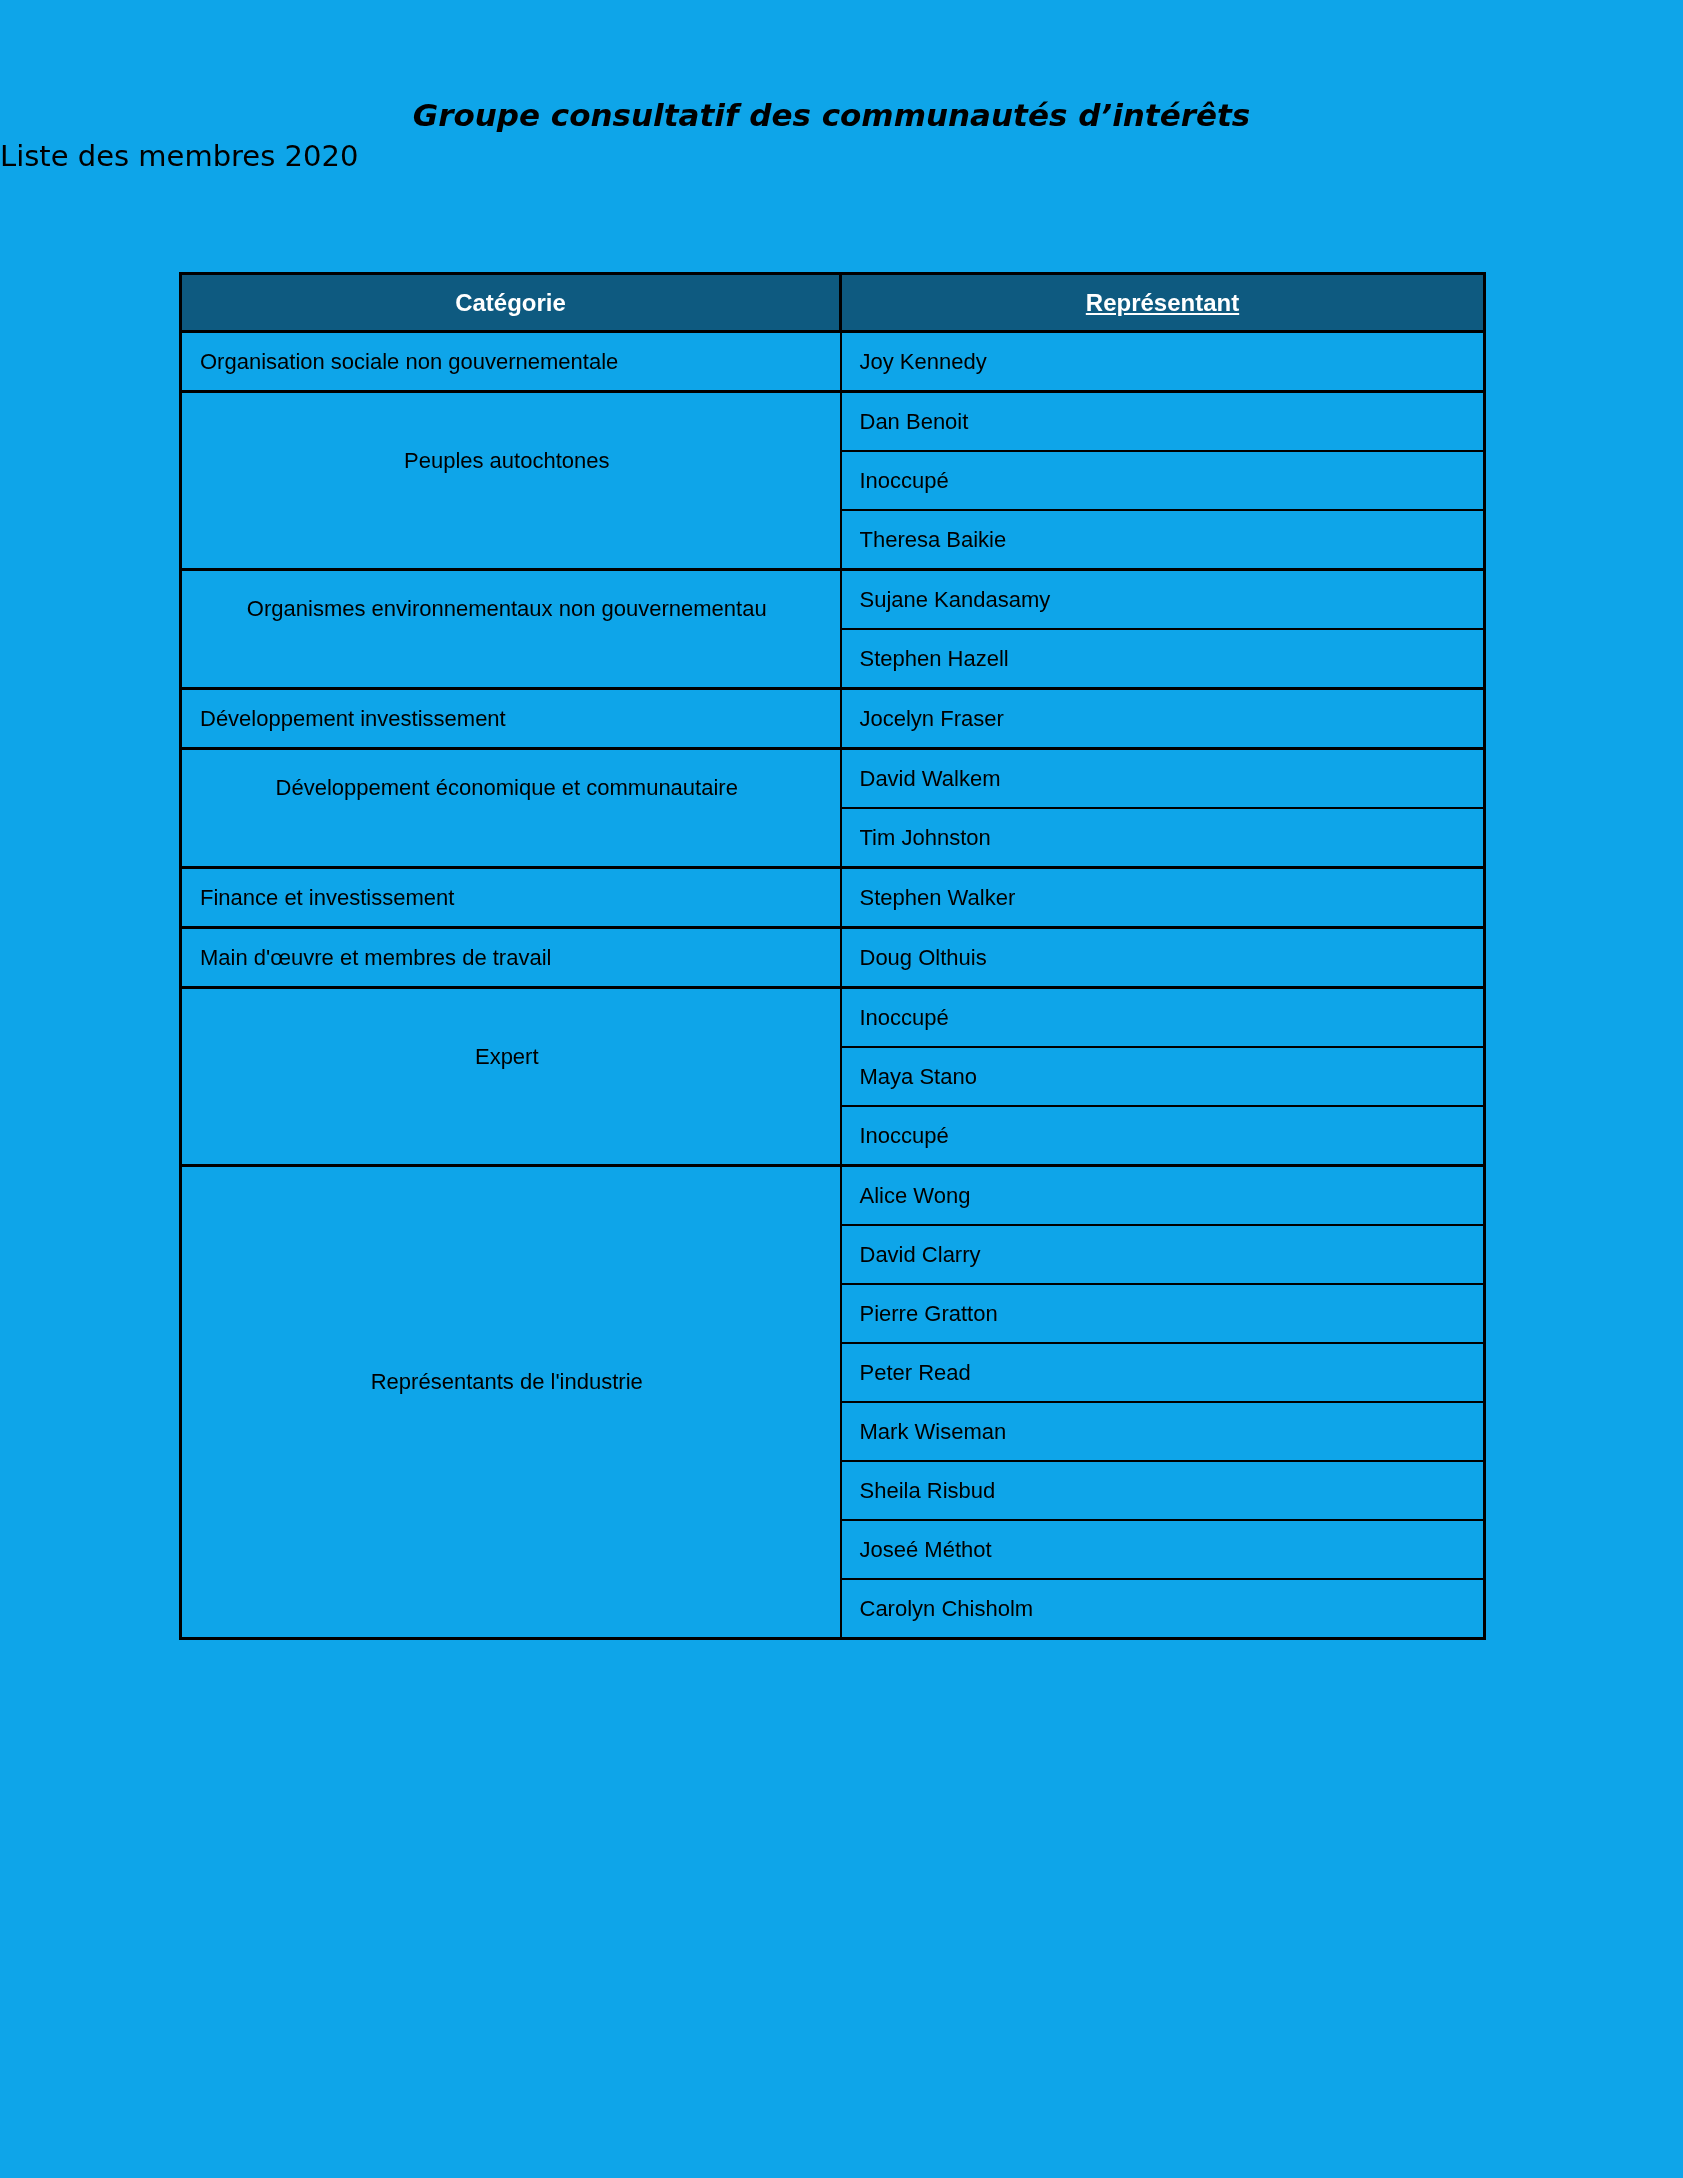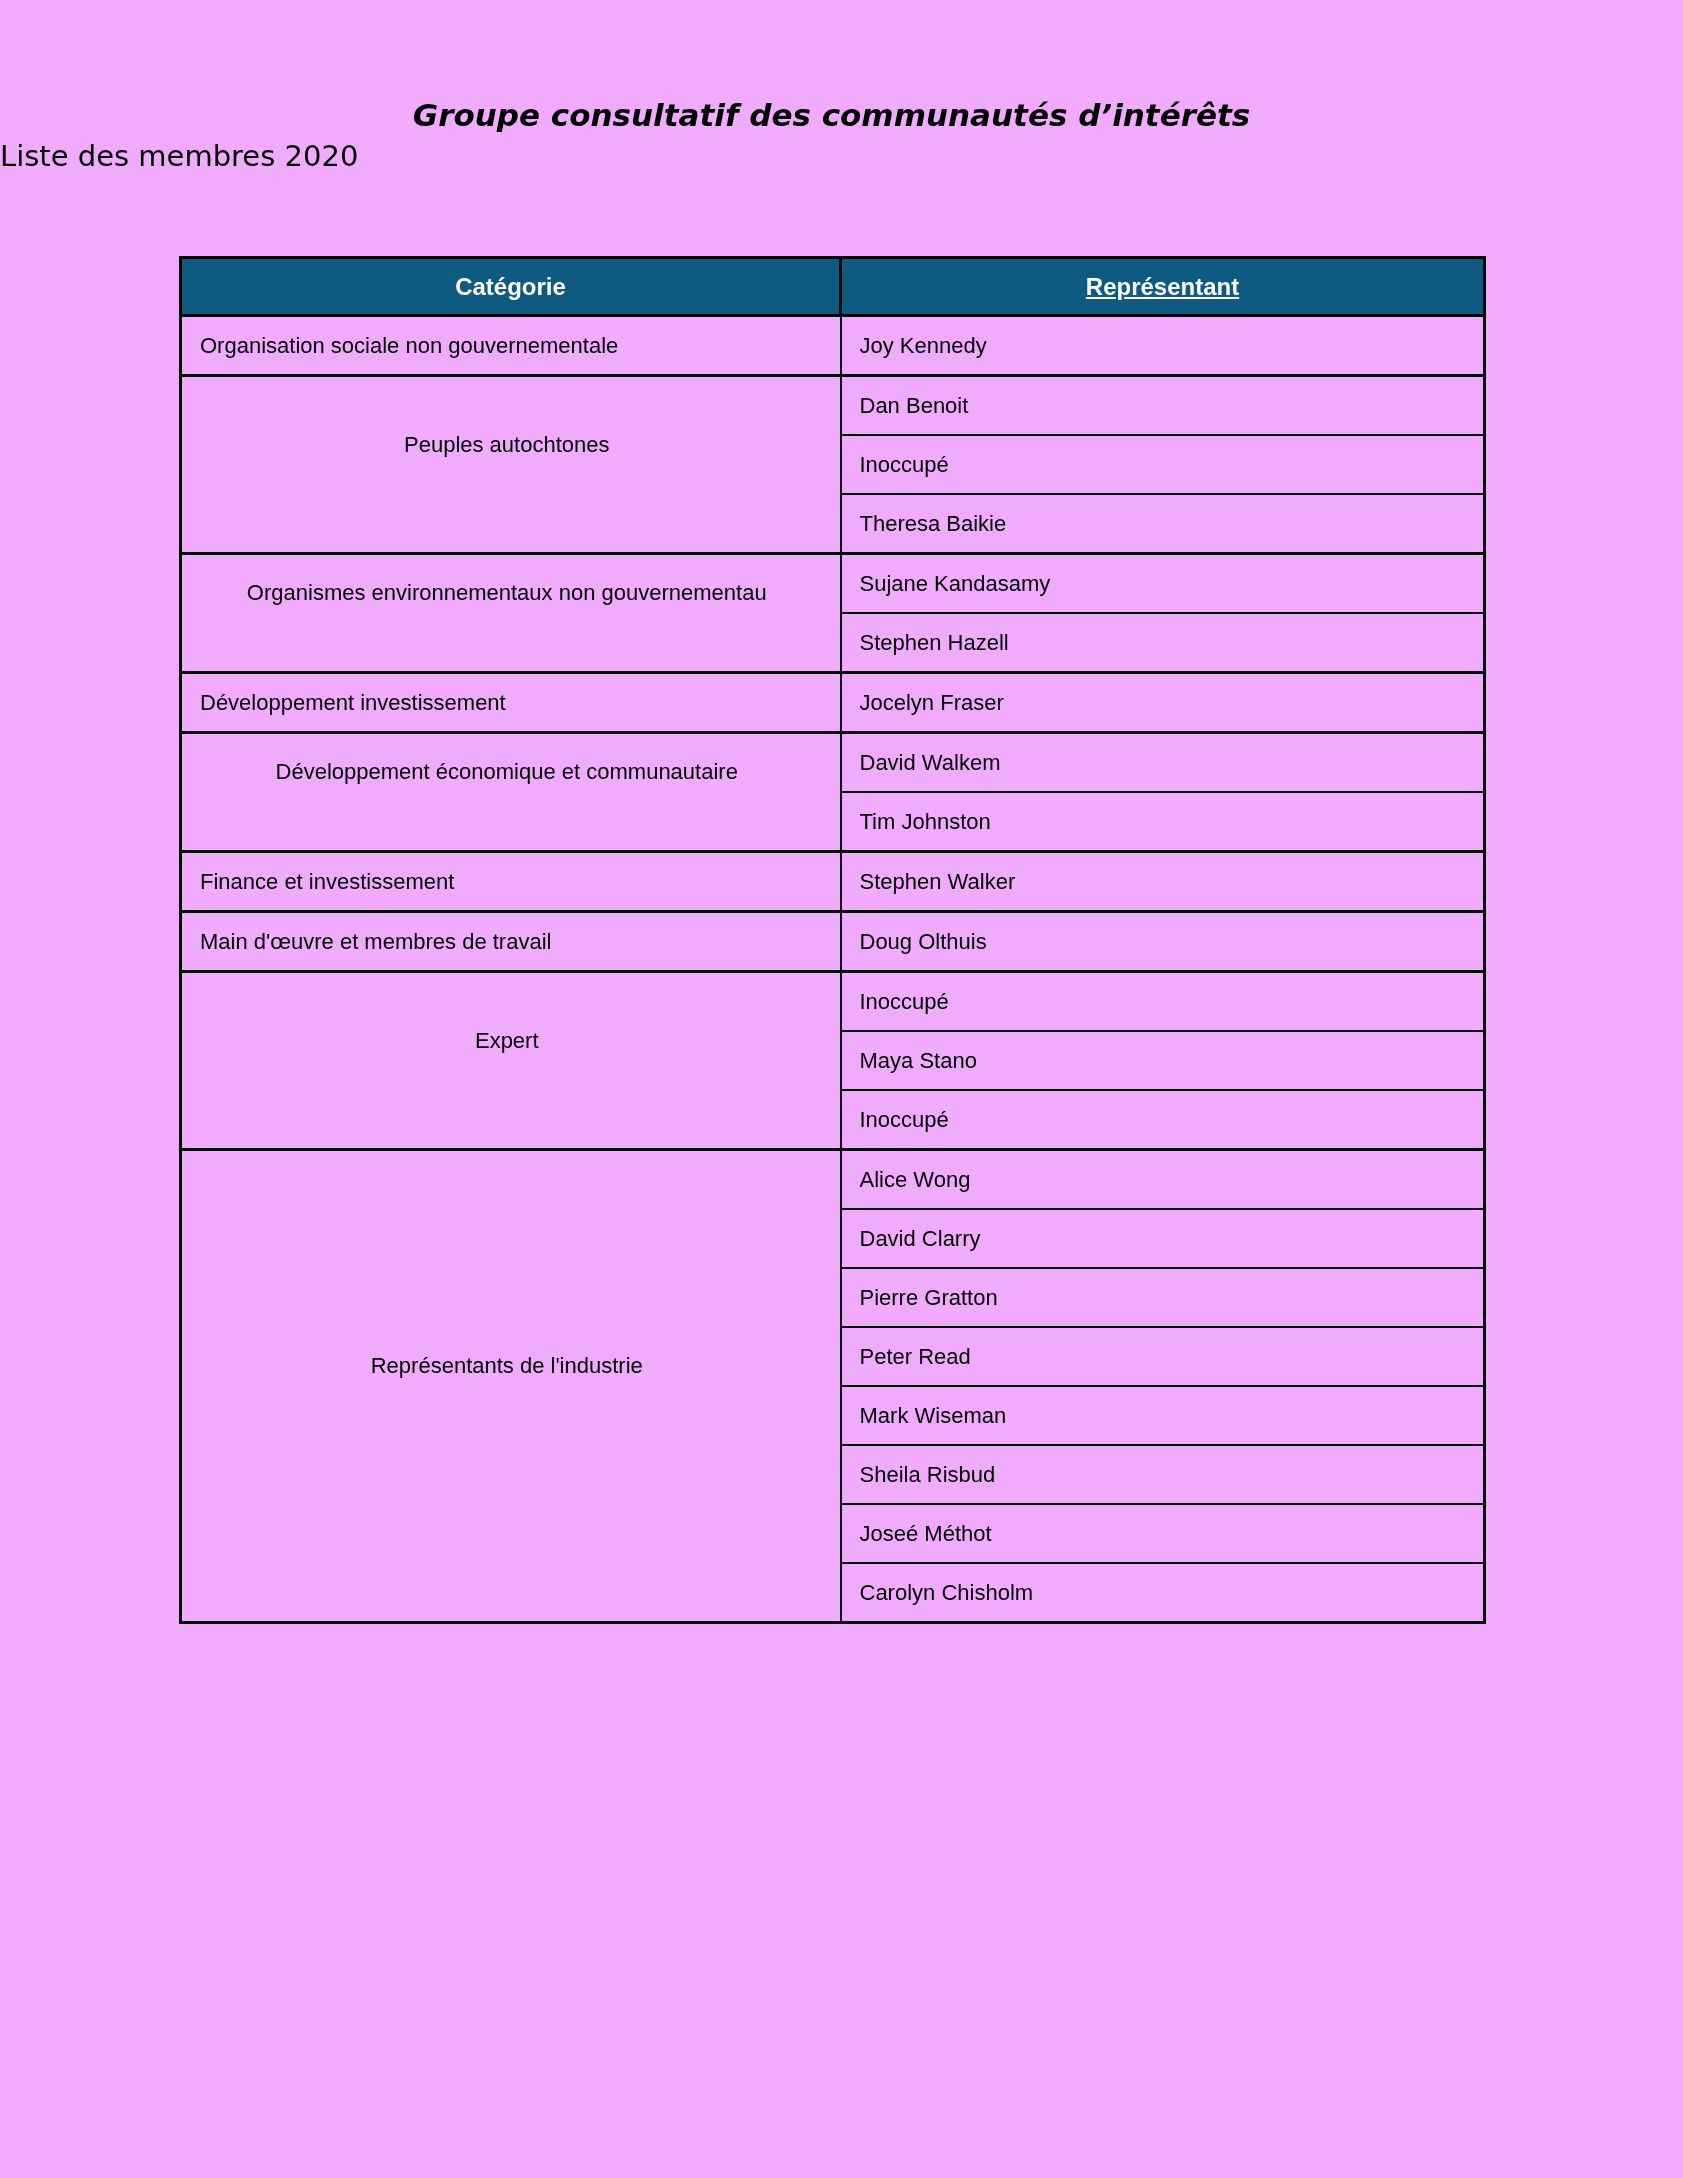--- a/index.html
+++ b/index.html
@@ -4,21 +4,21 @@
 <style>
   html, body {
     margin: 0;
     padding: 0;
     background: #ffffff;
   }
   .page {
     position: relative;
     width: 1683px;
     height: 2178px;
-    background: #f0abfc;
+    background: #0ea5e9;
     font-family: "Liberation Sans", sans-serif;
     color: #000000;
     overflow: hidden;
   }
   .doc-title {
     position: absolute;
     top: 97px;
     left: 0;
     width: 1663px;
     text-align: center;
@@ -37,21 +37,21 @@
     text-align: left;
     font-family: "DejaVu Sans", sans-serif;
     font-weight: normal;
     font-size: 29px;
     line-height: 34px;
     white-space: nowrap;
   }
   table.members-table {
     position: absolute;
     left: 179px;
-    top: 256px;
+    top: 272px;
     width: 1304px;
     border-collapse: collapse;
     table-layout: fixed;
     border: 3px solid #000000;
   }
   col.col-cat { width: 660px; }
   col.col-rep { width: 644px; }
   table.members-table th {
     height: 55px;
     border: 3px solid #000000;

